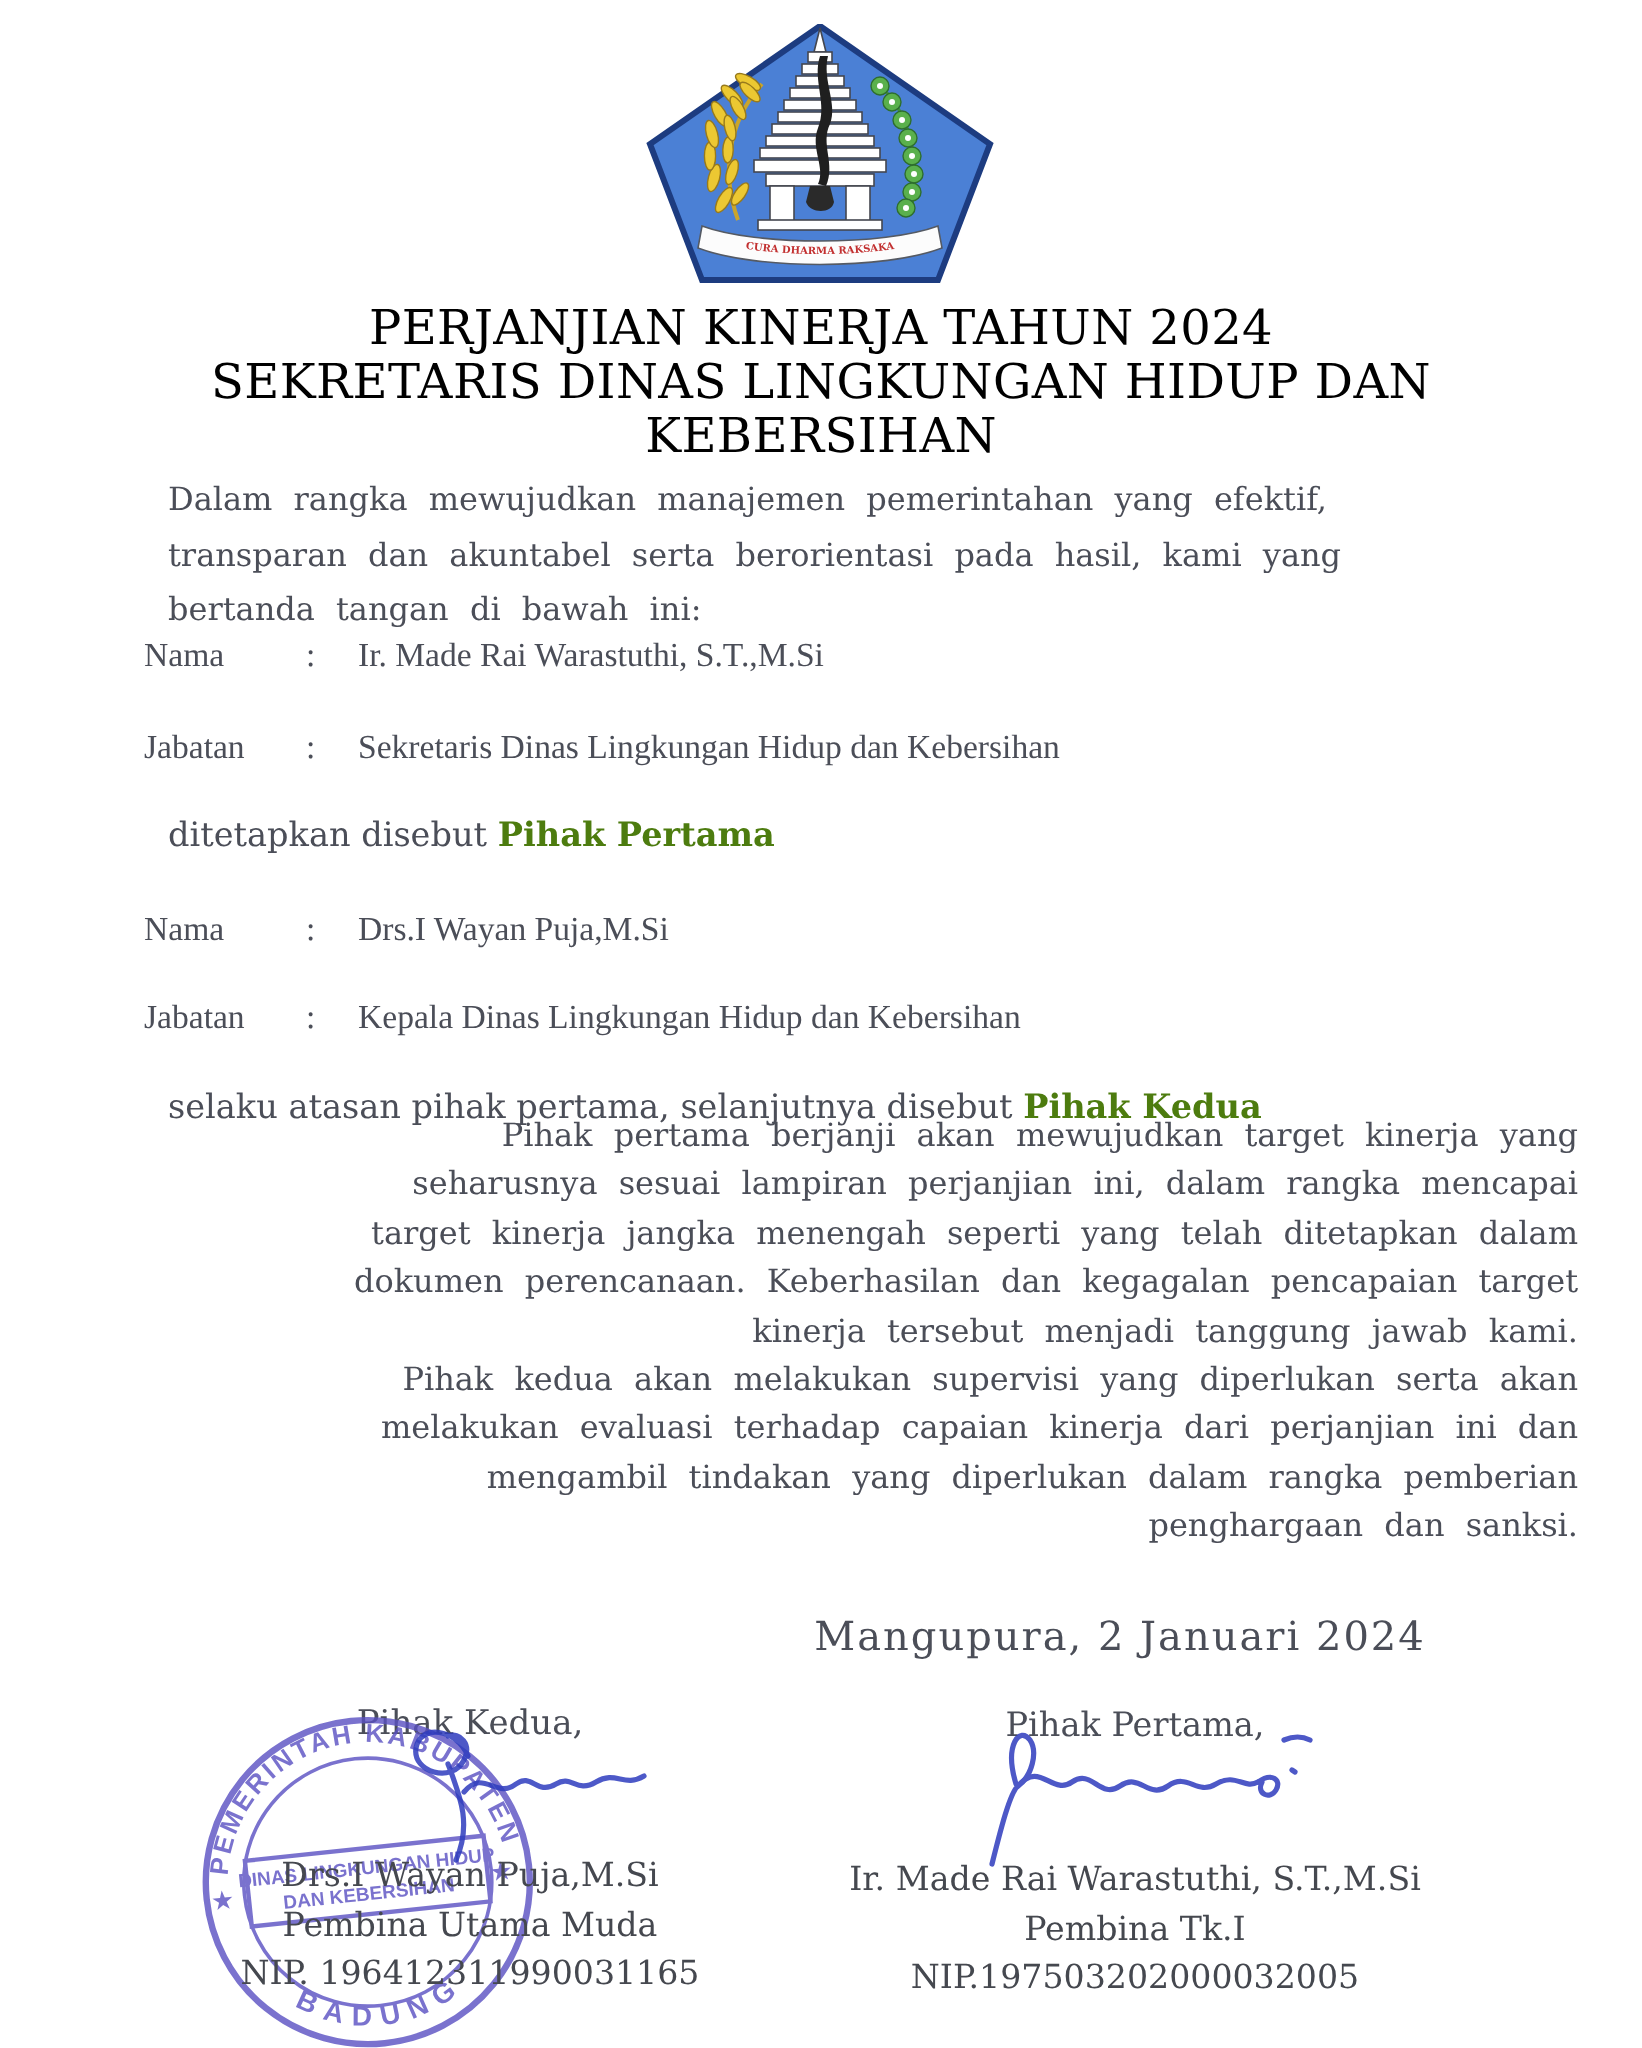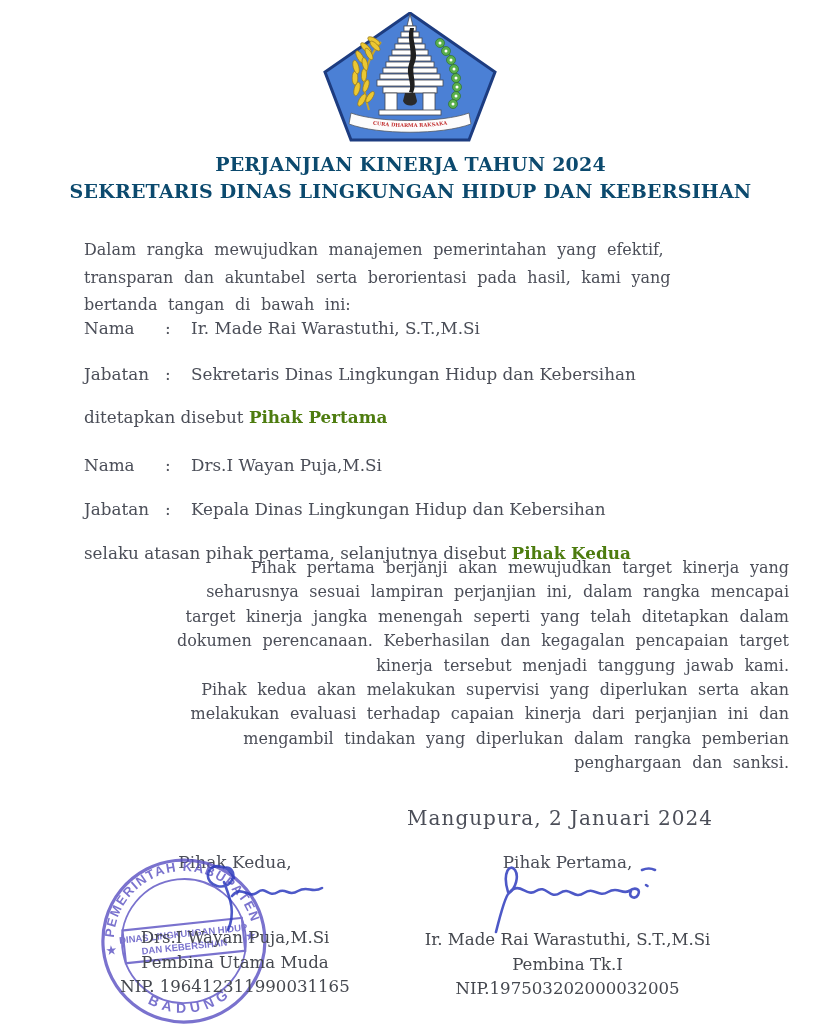--- a/index.html
+++ b/index.html
@@ -5,26 +5,26 @@
   html,body { margin:0; padding:0; background:#e8e8e8; }
   .page {
     position:relative; width:821px; height:1024px; margin:0 auto;
     background:#ffffff; overflow:hidden;
     font-family:"DejaVu Serif", serif;
     color:#4b4e58;
   }
   .abs { position:absolute; }
   .emblem { left:323px; top:12px; }
   .title-block { left:50px; top:151px; width:721px; text-align:center;
-    font-weight:bold; font-size:19px; line-height:27px; color:#0c4a6e; letter-spacing:0.2px; }
+    font-weight:normal; font-size:24px; line-height:27px; color:#000000; letter-spacing:0.2px; }
   .para { left:84px; width:705px; white-space:pre-line; text-align:left;
     font-size:16px; word-spacing:5.5px; }
   .para-open { top:236px; line-height:27.5px; }
   .para-body { top:556px; line-height:24.4px;text-align:right; }
-  .row { left:84px; display:flex; font-size:16.8px; }
+  .row { left:72px; display:flex; font-size:16.8px;font-family:Liberation Serif, serif; }
   .row .lbl { width:81px; }
   .row .col { width:26px; }
   .row-nama1 { top:318px; }
   .row-jab1  { top:364px; }
   .row-sel1  { top:407px; }
   .row-nama2 { top:455px; }
   .row-jab2  { top:499px; }
   .row-sel2  { top:543px; }
   .clause { left:84px; font-size:16.8px; }
   .clause b { color:#4d7c0f; }

